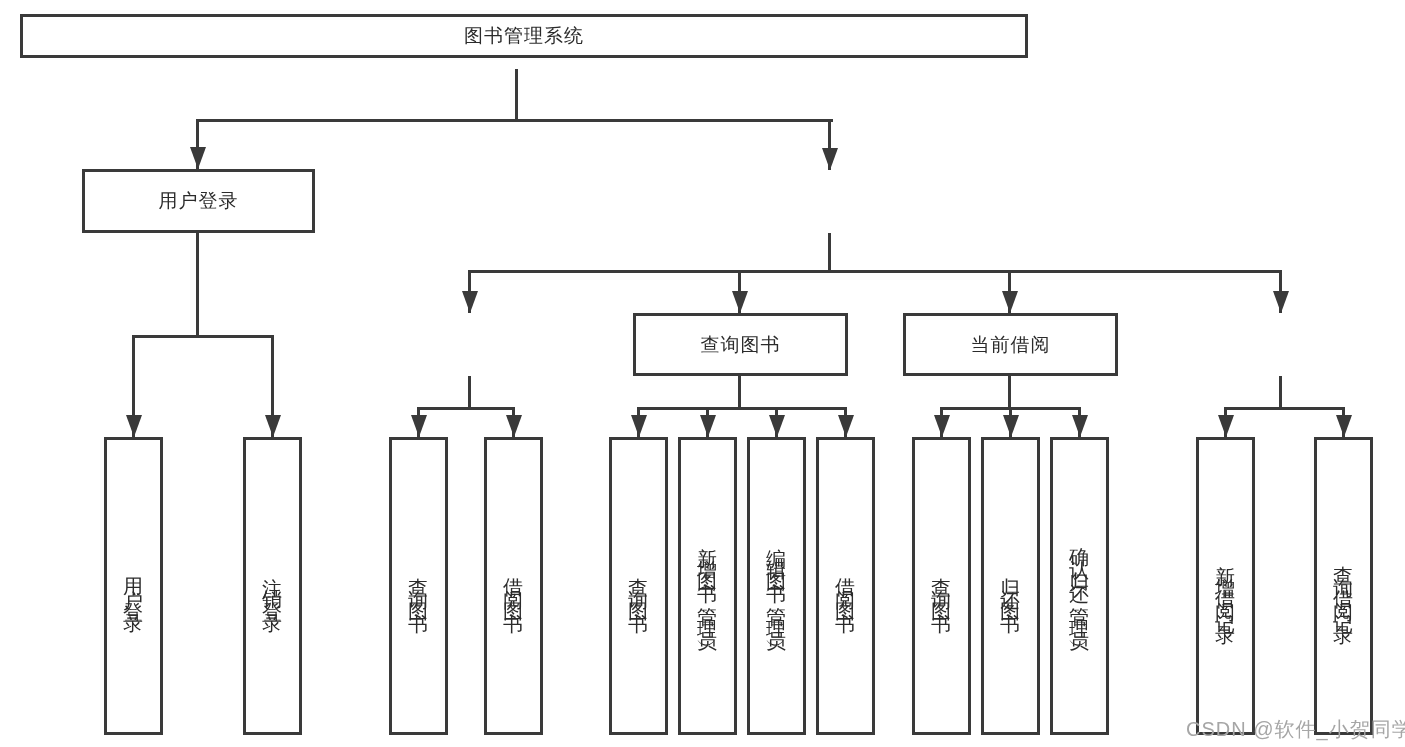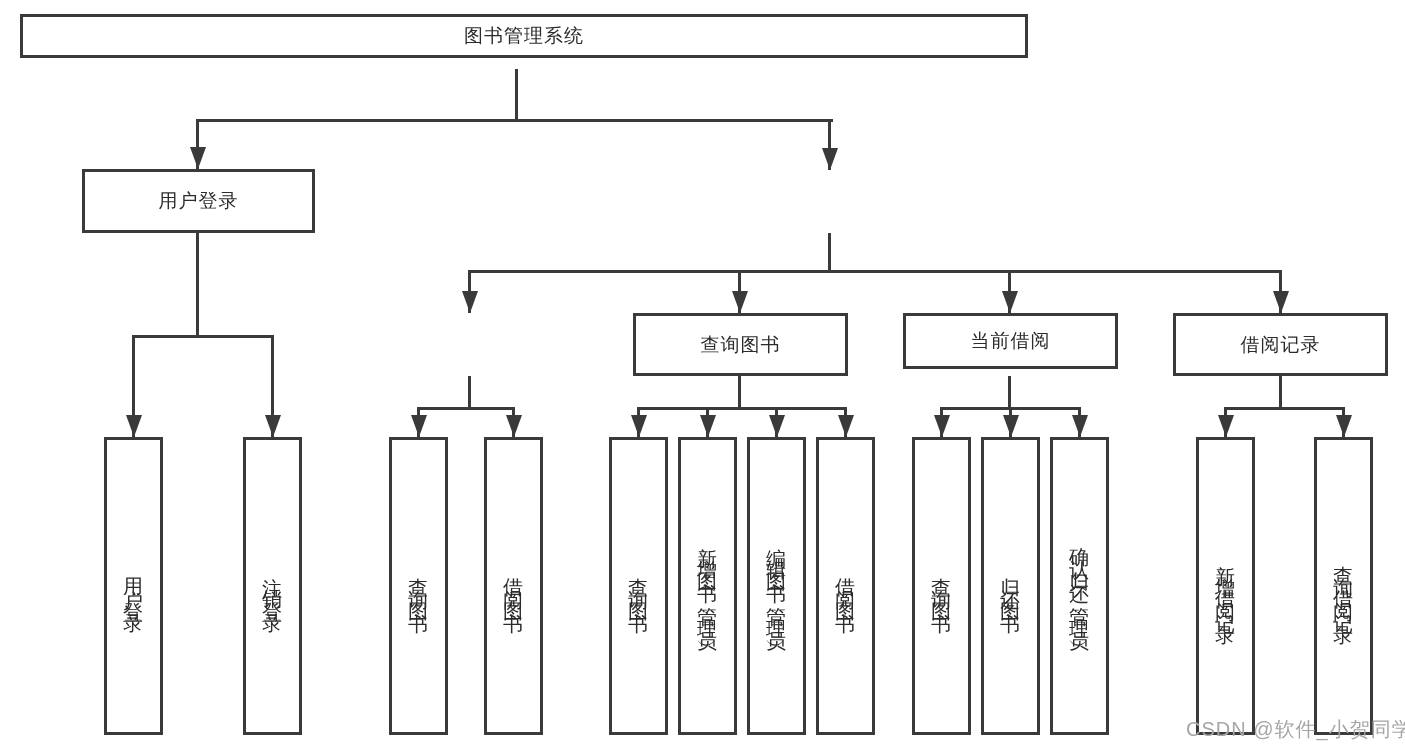--- a/index.html
+++ b/index.html
@@ -107,25 +107,22 @@
   <div class="vl" style="left:738px; top:270px; height:43px;"></div>
   <div class="ar" style="left:732px; top:291px;"></div>
   <div class="vl" style="left:1008px; top:270px; height:43px;"></div>
   <div class="ar" style="left:1002px; top:291px;"></div>
   <div class="vl" style="left:1279px; top:270px; height:43px;"></div>
   <div class="ar" style="left:1273px; top:291px;"></div>
 
   <div class="node" style="left:633px; top:313px; width:215px; height:63px;">
     <span>查询图书</span>
   </div>
-  <div class="node" style="left:903px; top:313px; width:215px; height:56px;">
+  <div class="node" style="left:903px; top:313px; width:215px; height:63px;">
     <span>当前借阅</span>
-  </div>
-  <div class="node" style="left:1173px; top:313px; width:215px; height:63px;">
-    <span>借阅记录</span>
   </div>
 
   <div class="vl" style="left:468px; top:376px; height:31px;"></div>
   <div class="hl" style="left:417px; top:407px; width:98px;"></div>
   <div class="vl" style="left:417px; top:407px; height:30px;"></div>
   <div class="ar" style="left:411px; top:415px;"></div>
   <div class="vl" style="left:512px; top:407px; height:30px;"></div>
   <div class="ar" style="left:506px; top:415px;"></div>
 
   <div class="vl" style="left:738px; top:376px; height:31px;"></div>

